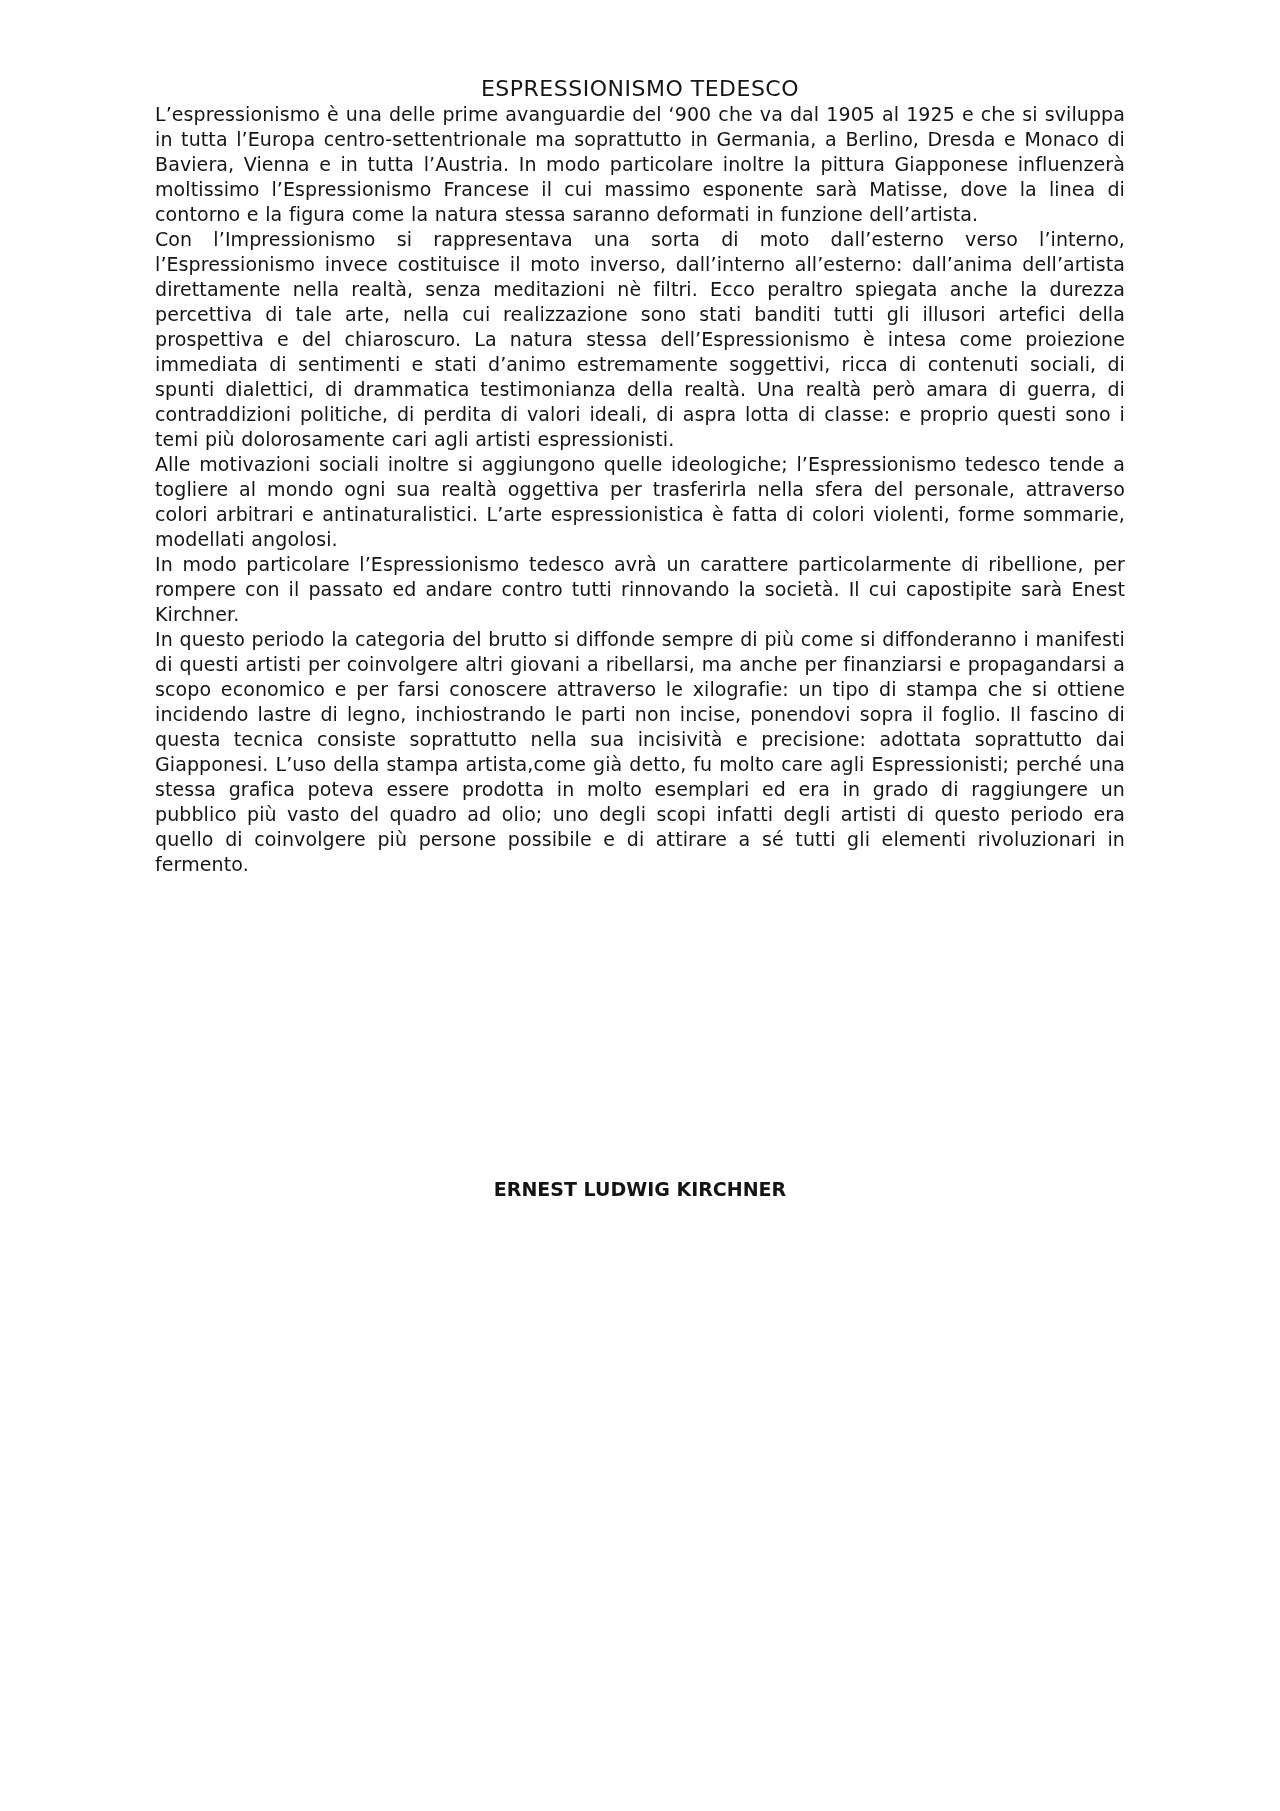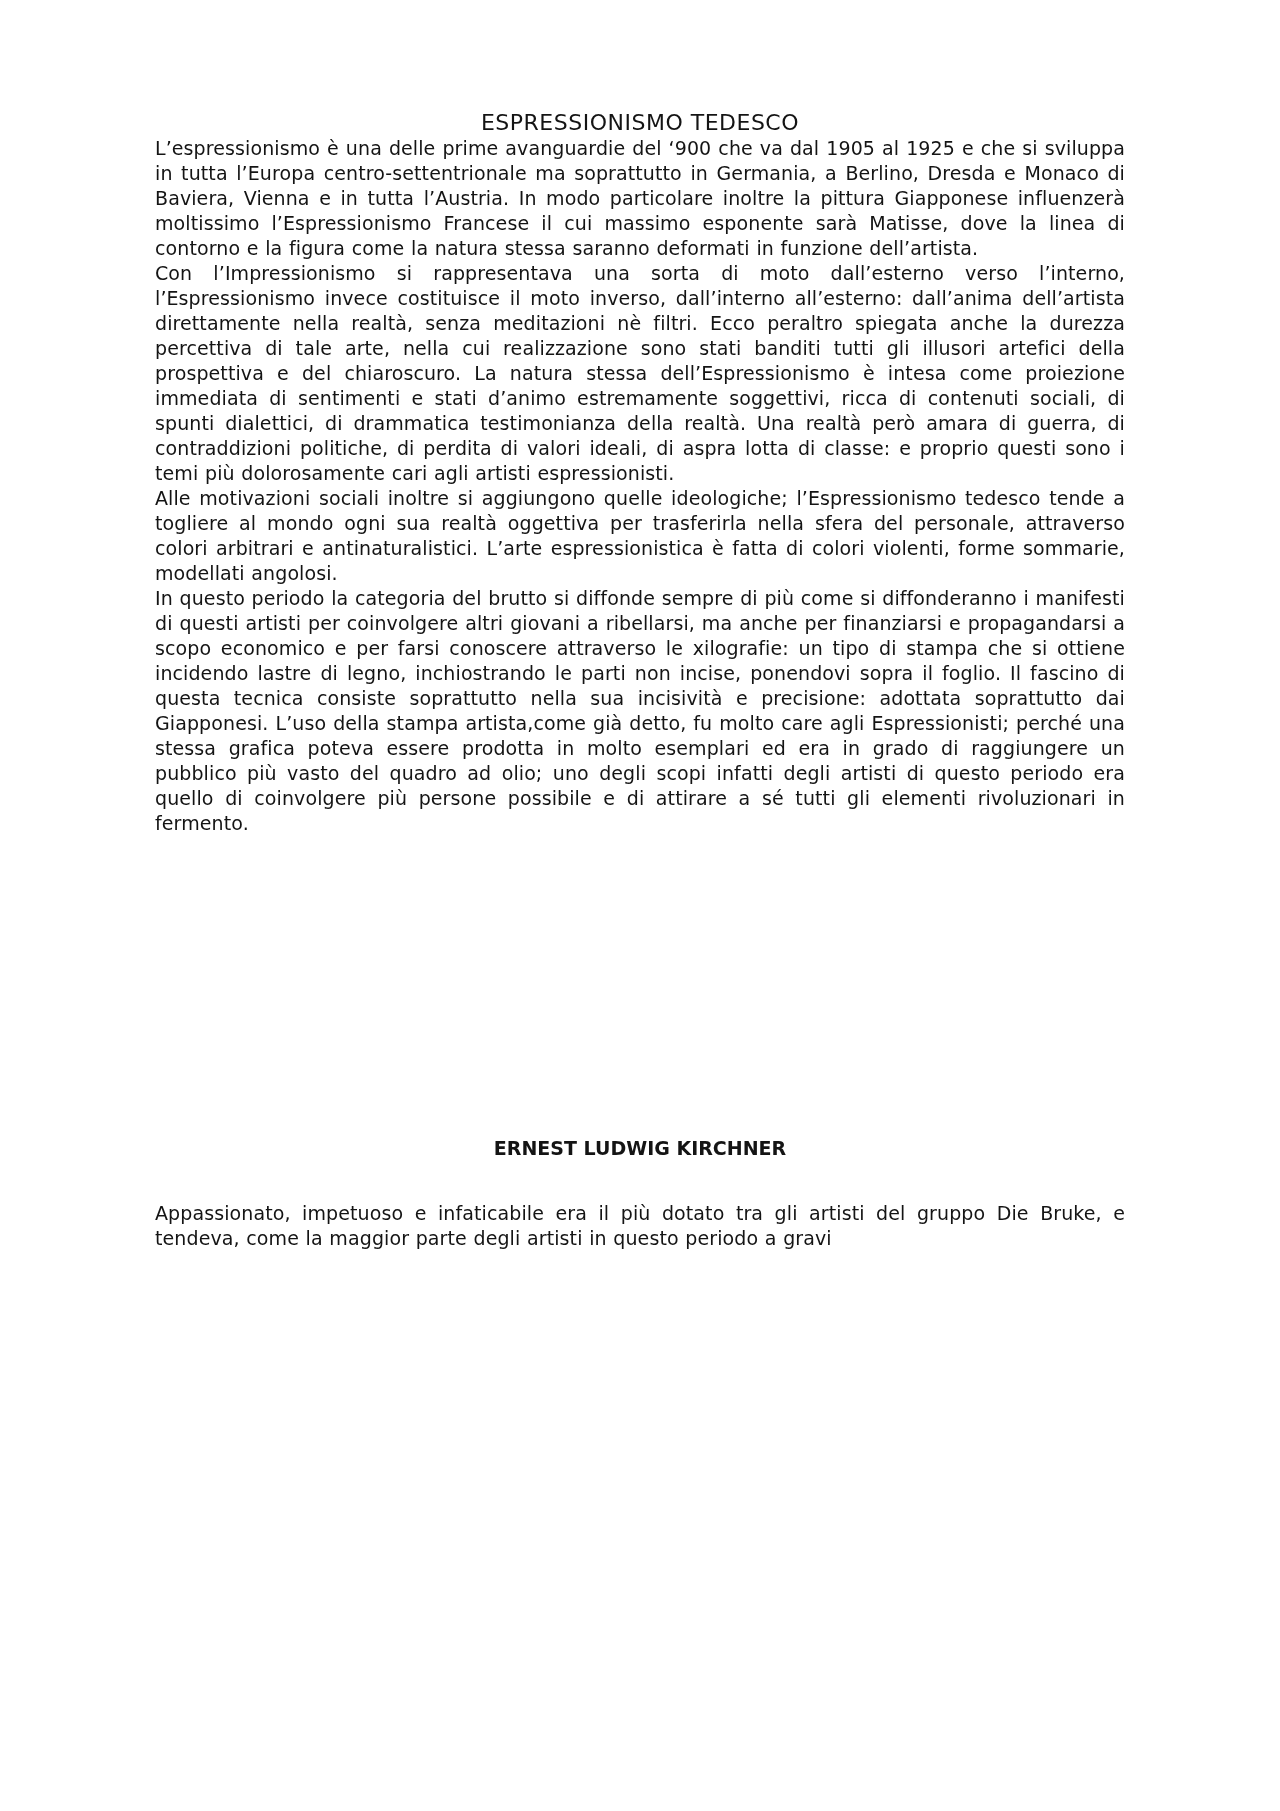--- a/index.html
+++ b/index.html
@@ -15,21 +15,21 @@
     font-family: "DejaVu Sans", sans-serif;
     color: #141414;
     overflow: hidden;
   }
   .content {
     width: 970px;
     margin: 0 auto;
   }
   .doc-title {
     margin: 0;
-    padding-top: 110px;
+    padding-top: 76px;
     text-align: center;
     font-size: 22px;
     font-weight: normal;
     line-height: 26px;
     letter-spacing: 0.5px;
   }
   .body-block {
   }
   .body-block p,
   .section2-body p {
@@ -57,23 +57,23 @@
 
 <div class="page">
   <div class="content">
 
     <h1 class="doc-title">ESPRESSIONISMO TEDESCO</h1>
 
     <div class="body-block">
       <p>L’espressionismo è una delle prime avanguardie del ‘900 che va dal 1905 al 1925 e che si sviluppa in tutta l’Europa centro-settentrionale ma soprattutto in Germania, a Berlino, Dresda e Monaco di Baviera, Vienna e in tutta l’Austria. In modo particolare inoltre la pittura Giapponese influenzerà moltissimo l’Espressionismo Francese il cui massimo esponente sarà Matisse, dove la linea di contorno e la figura come la natura stessa saranno deformati in funzione dell’artista.</p>
       <p>Con l’Impressionismo si rappresentava una sorta di moto dall’esterno verso l’interno, l’Espressionismo invece costituisce il moto inverso, dall’interno all’esterno: dall’anima dell’artista direttamente nella realtà, senza meditazioni nè filtri. Ecco peraltro spiegata anche la durezza percettiva di tale arte, nella cui realizzazione sono stati banditi tutti gli illusori artefici della prospettiva e del chiaroscuro. La natura stessa dell’Espressionismo è intesa come proiezione immediata di sentimenti e stati d’animo estremamente soggettivi, ricca di contenuti sociali, di spunti dialettici, di drammatica testimonianza della realtà. Una realtà però amara di guerra, di contraddizioni politiche, di perdita di valori ideali, di aspra lotta di classe: e proprio questi sono i temi più dolorosamente cari agli artisti espressionisti.</p>
       <p>Alle motivazioni sociali inoltre si aggiungono quelle ideologiche; l’Espressionismo tedesco tende a togliere al mondo ogni sua realtà oggettiva per trasferirla nella sfera del personale, attraverso colori arbitrari e antinaturalistici. L’arte espressionistica è fatta di colori violenti, forme sommarie, modellati angolosi.</p>
+      <p>In modo particolare l’Espressionismo tedesco avrà un carattere particolarmente di ribellione, per rompere con il passato ed andare contro tutti rinnovando la società. Il cui capostipite sarà Enest Kirchner.</p>
       <p>In questo periodo la categoria del brutto si diffonde sempre di più come si diffonderanno i manifesti di questi artisti per coinvolgere altri giovani a ribellarsi, ma anche per finanziarsi e propagandarsi a scopo economico e per farsi conoscere attraverso le xilografie: un tipo di stampa che si ottiene incidendo lastre di legno, inchiostrando le parti non incise, ponendovi sopra il foglio. Il fascino di questa tecnica consiste soprattutto nella sua incisività e precisione: adottata soprattutto dai Giapponesi. L’uso della stampa artista,come già detto, fu molto care agli Espressionisti; perché una stessa grafica poteva essere prodotta in molto esemplari ed era in grado di raggiungere un pubblico più vasto del quadro ad olio; uno degli scopi infatti degli artisti di questo periodo era quello di coinvolgere più persone possibile e di attirare a sé tutti gli elementi rivoluzionari in fermento.</p>
     </div>
 
     <h2 class="section2-heading">ERNEST LUDWIG KIRCHNER</h2>
 
     <div class="section2-body">
-      <p>Appassionato, impetuoso e infaticabile era il più dotato tra gli artisti del gruppo Die Bruke, e tendeva, come la maggior parte degli artisti in questo periodo a gravi</p>
     </div>
 
   </div>
 </div>
 
 </body></html>

